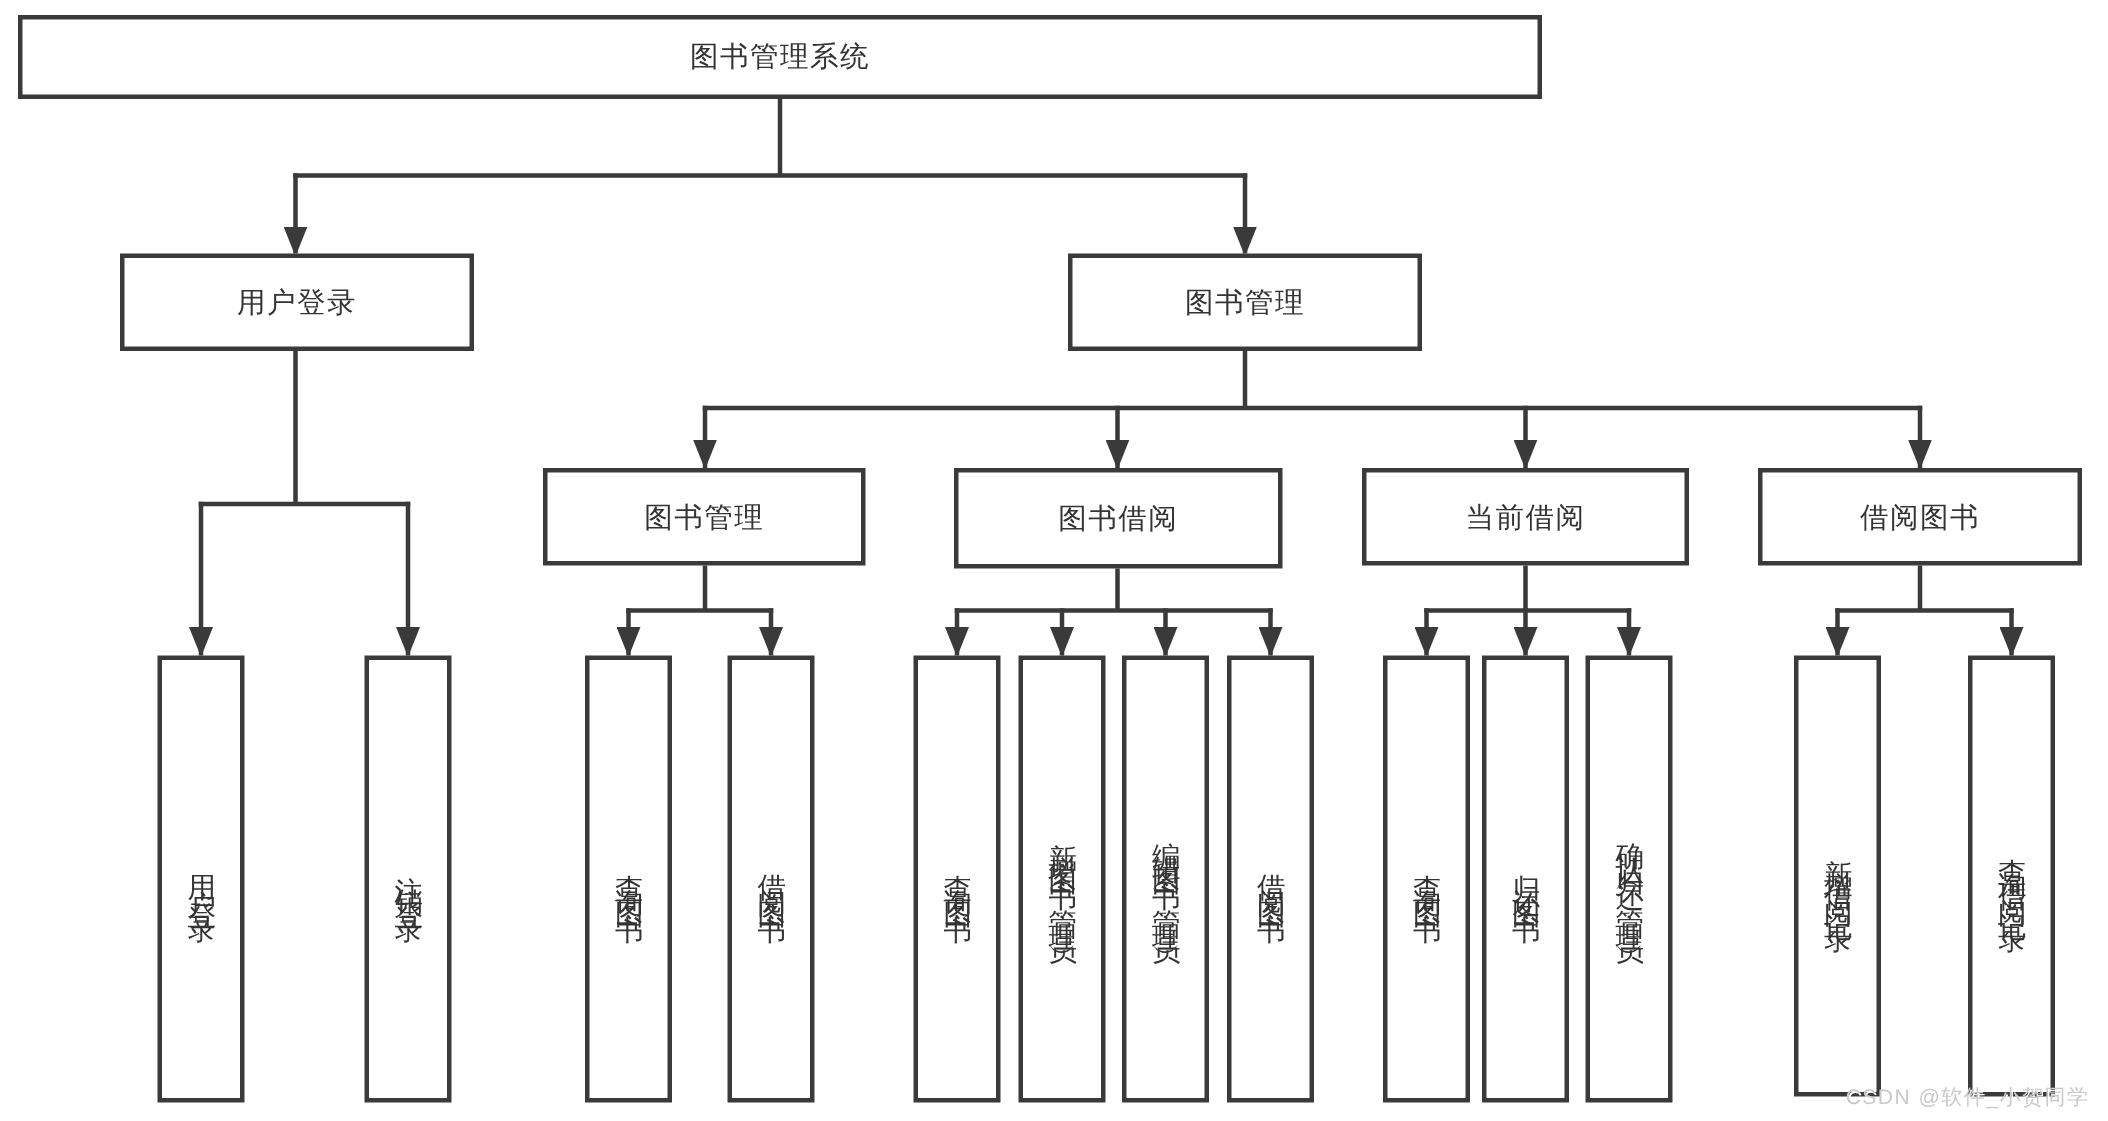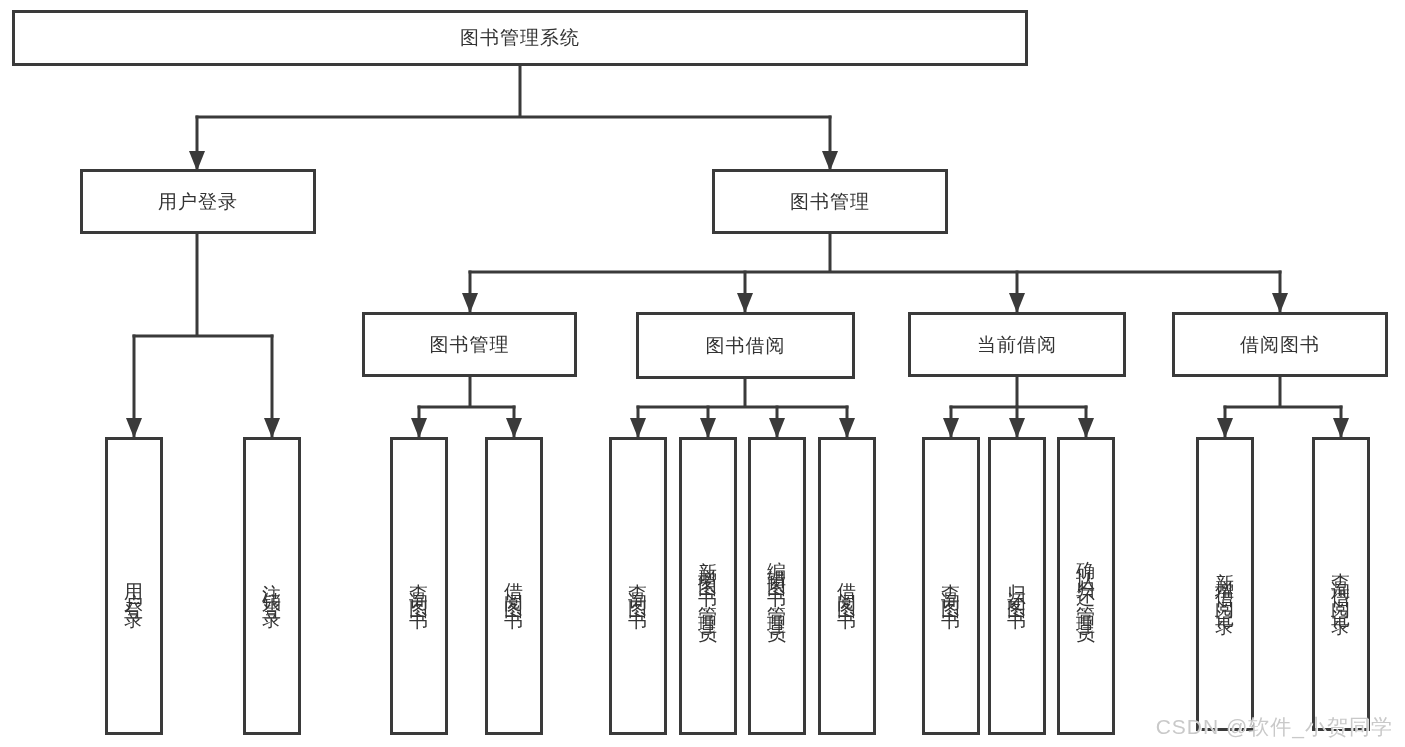--- a/index.html
+++ b/index.html
@@ -45,21 +45,21 @@
     text-orientation: mixed;
     font-size: 19px;
     letter-spacing: 9px;
     line-height: 1;
     white-space: nowrap;
   }
   .watermark {
     position: absolute;
     right: 12px;
     bottom: 6px;
-    font-size: 21px;
+    font-size: 14px;
     letter-spacing: 1px;
     color: #c9c9c9;
     text-shadow: 1px 1px 0 #ffffff;
     z-index: 3;
     white-space: nowrap;
   }
 </style>
 </head>
 <body>
 

